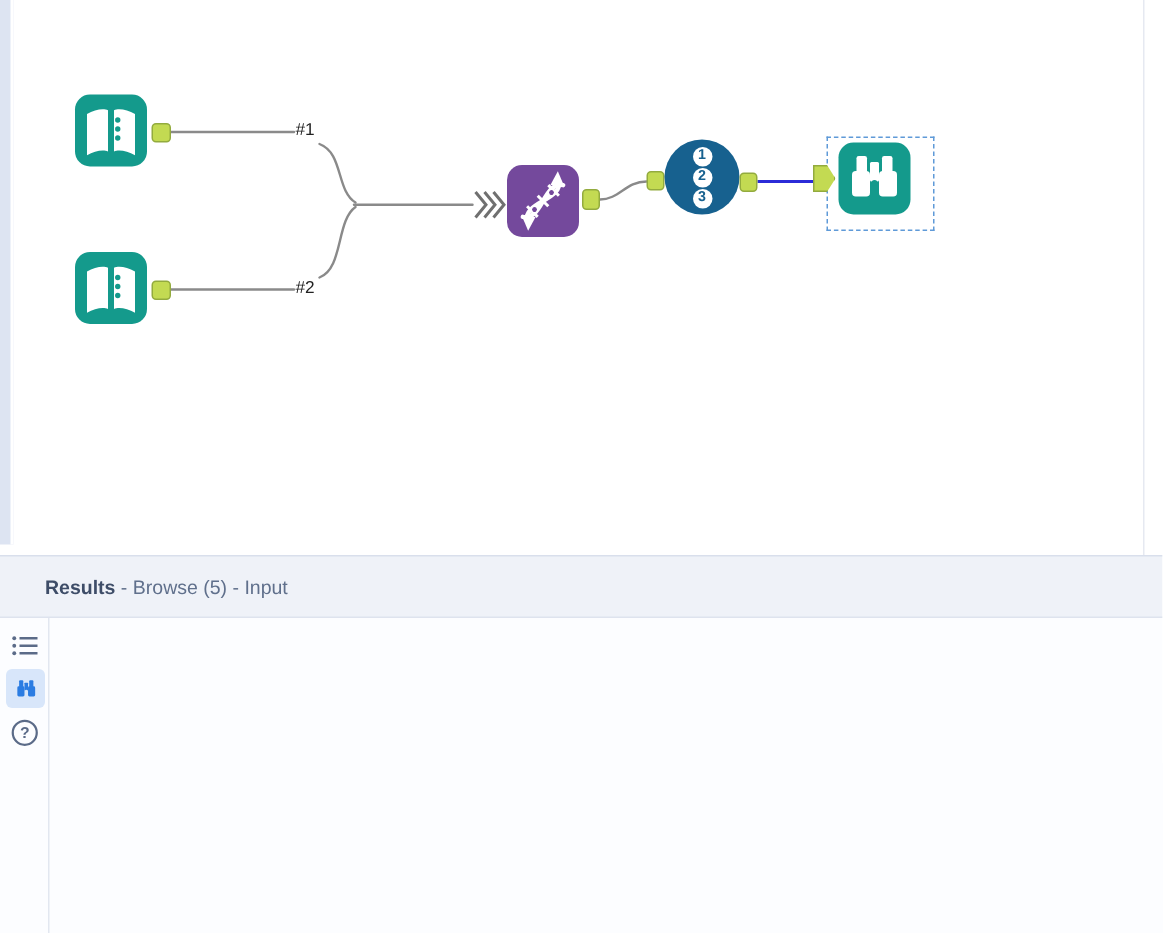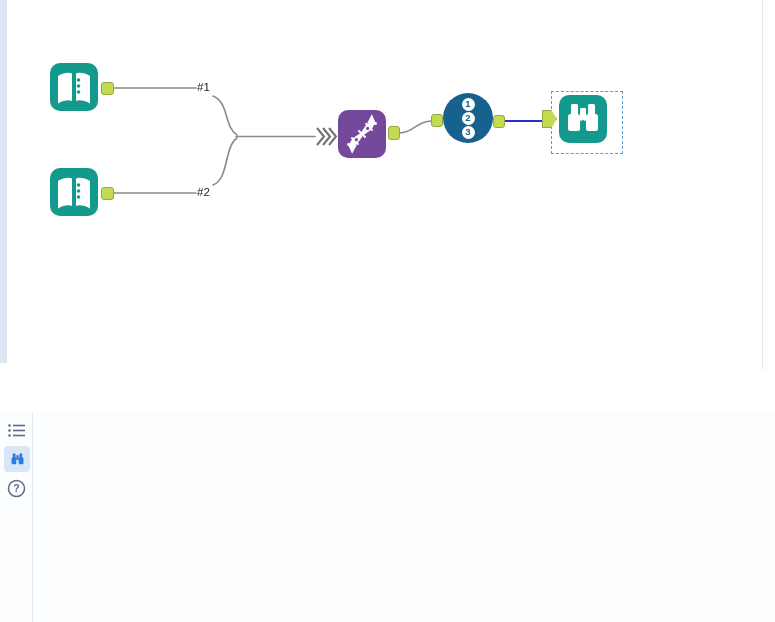--- a/index.html
+++ b/index.html
@@ -111,20 +111,24 @@
           <rect x="27" y="19" width="12" height="17" rx="2.5"></rect>
           <rect x="12" y="9" width="7" height="12" rx="1.5"></rect>
           <rect x="29" y="9" width="7" height="12" rx="1.5"></rect>
           <rect x="21" y="13" width="6" height="13" rx="1"></rect>
         </g>
         <circle cx="24" cy="27" r="2" fill="#149a8c"></circle>
       </svg>
     </div>
   </div>
 
+  <div class="band">
+    <span class="title">Results</span>
+    <span class="context"> - Browse (5) - Input</span>
+  </div>
 
   <div class="content">
 
     <div class="side">
       <div class="side-btn" style="left:8px;top:11px;width:18px;height:15px">
         <svg width="18" height="15" viewBox="0 0 18 15">
           <g stroke="#5b6b88" stroke-width="1.6">
             <line x1="5" y1="2.5" x2="17" y2="2.5"></line>
               <line x1="5" y1="7.5" x2="17" y2="7.5"></line>
               <line x1="5" y1="12.5" x2="17" y2="12.5"></line>

